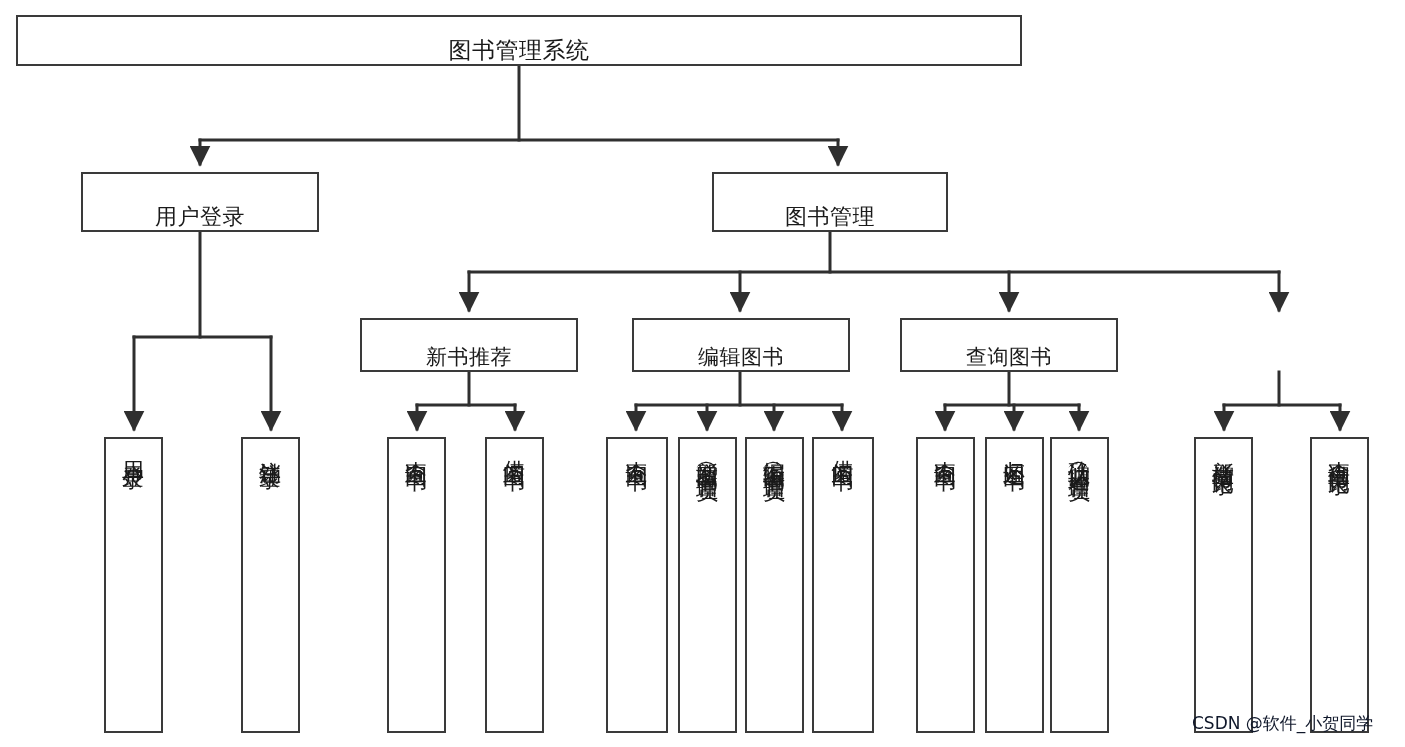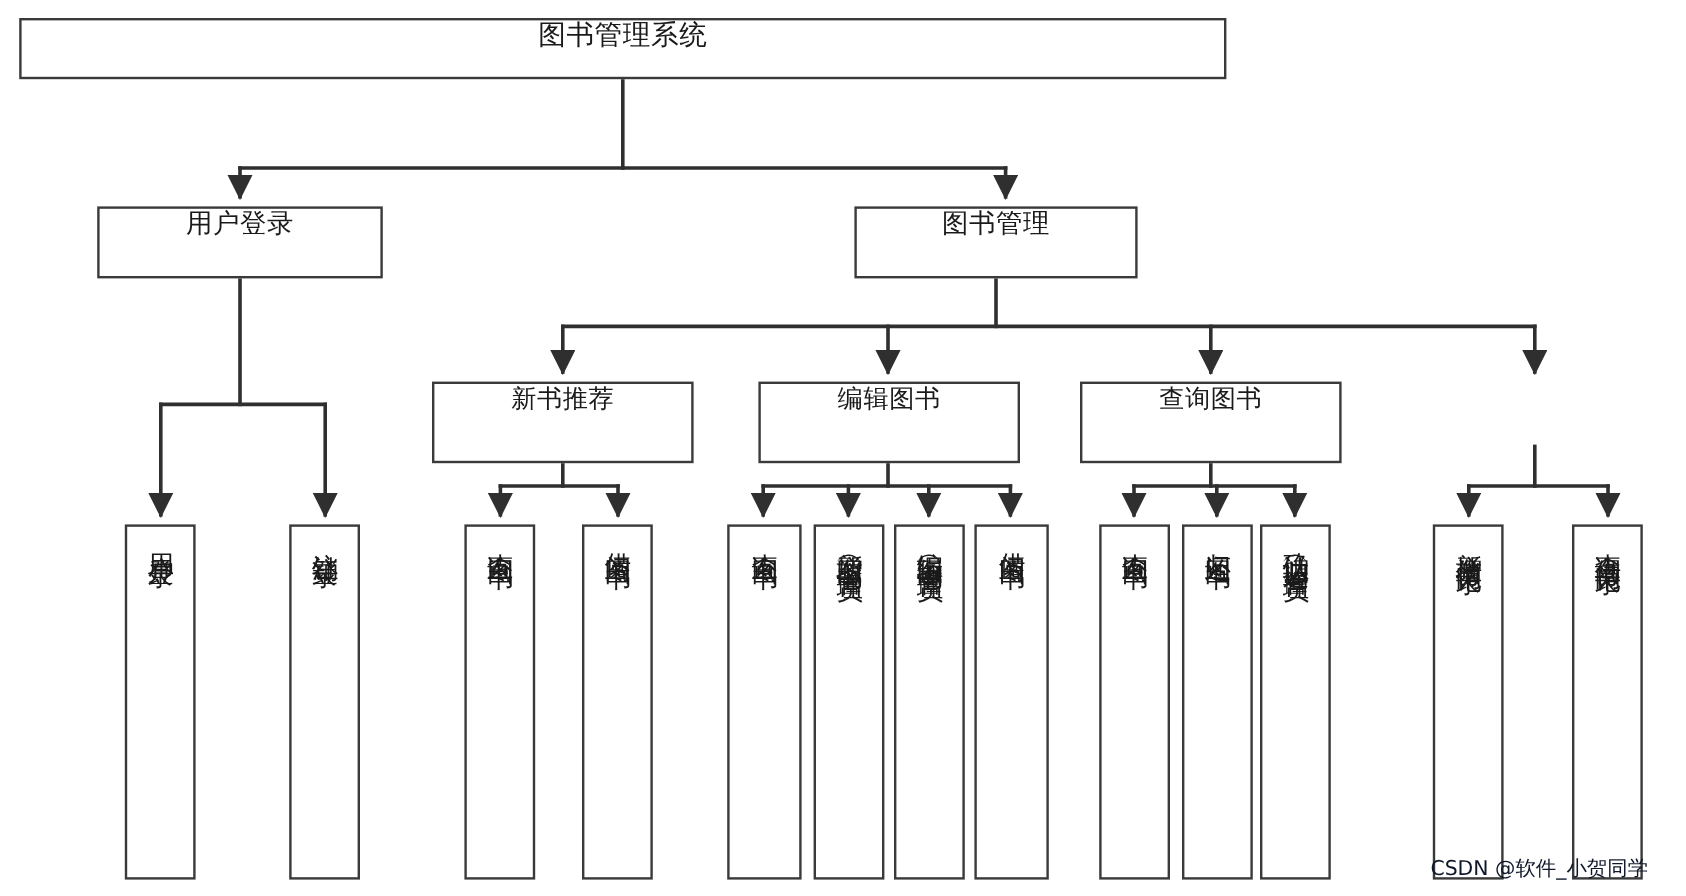--- a/index.html
+++ b/index.html
@@ -25,21 +25,21 @@
     width: 1405px;
     height: 747px;
     pointer-events: none;
   }
   .node {
     position: absolute;
     box-sizing: border-box;
     background: #ffffff;
     border: 2.4px solid #3a3a3a;
     display: flex;
-    align-items: flex-start;
+    align-items: flex-end;
     justify-content: center;
     color: #1a1a1a;
     letter-spacing: 0.5px;
   }
   .node-label {
     display: block;
     text-align: center;
     line-height: 1.18;
   }
   
@@ -54,21 +54,21 @@
     letter-spacing: 3px;
   }
   #root-node {
     left: 16px;  top: 15px;  width: 1006px; height: 51px;
     font-size: 23px;
   }
   .lvl2 { font-size: 22px; }
   #node-user-login { left: 81px;  top: 172px; width: 238px; height: 60px; }
   #node-book-manage { left: 712px; top: 172px; width: 236px; height: 60px; }
 
-  .lvl3 { font-size: 21px; height: 68px; top: 318px; }
+  .lvl3 { font-size: 21px; height: 54px; top: 318px; }
   #node-new-book-recommend { left: 360px;  width: 218px; }
   #node-book-borrow       { left: 632px;  width: 218px; }
   #node-current-borrow    { left: 900px;  width: 218px; }
   #node-borrow-record     { left: 1170px; width: 218px; }
 
   .leaf {
     top: 437px;
     height: 296px;
     font-size: 22px;
     padding-top: 4px;

